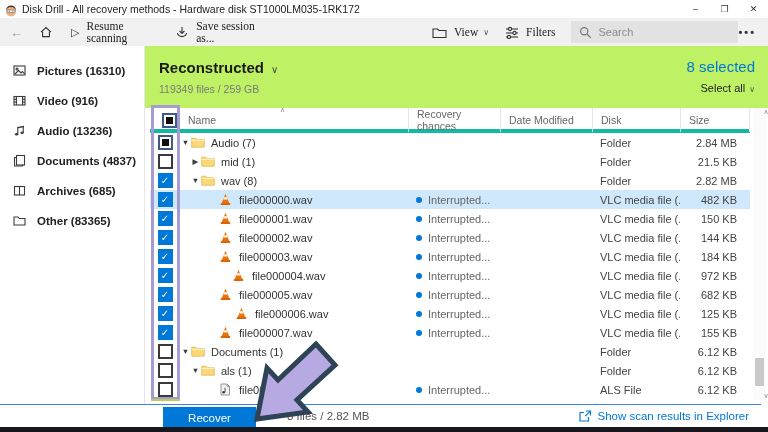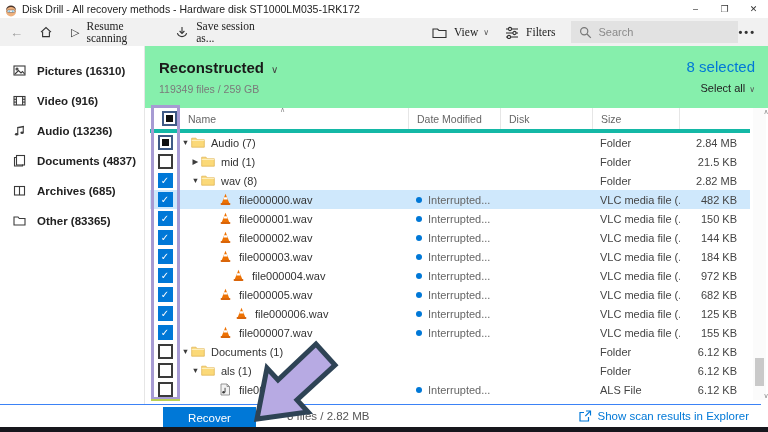--- a/index.html
+++ b/index.html
@@ -35,21 +35,21 @@
 
   
   .sidebar { position:absolute; top:46px; left:0; width:145px; bottom:28px; background:#fff;
              border-right:1px solid #e6e6e6; padding-top:10px; }
   .side-item { height:30px; display:flex; align-items:center; padding-left:13px;
                font-size:11.5px; font-weight:bold; color:#222; }
   .side-item.selected { background:#ededed; }
   .side-item .icn { width:14px; height:14px; margin-right:10px; display:inline-flex; }
 
   
-  .main-header { position:absolute; left:145px; top:46px; right:0; height:62px; background:#86efac; }
+  .main-header { position:absolute; left:145px; top:46px; right:0; height:62px; background:#bef264; }
   .view-title { position:absolute; left:14px; top:13px; font-size:15px; font-weight:bold; color:#1a1a1a; }
   .view-title .chev { font-size:10px; font-weight:normal; color:#444; margin-left:7px; }
   .view-sub { position:absolute; left:14px; top:37px; font-size:10.5px; color:#7a7a7a; }
   .sel-count { position:absolute; right:13px; top:12px; font-size:15px; color:#0078d7; }
   .sel-all { position:absolute; right:13px; top:36px; font-size:11px; color:#222; }
   .sel-all .chev { font-size:8px; color:#555; margin-left:4px; }
 
   
   .grid-row { display:grid; grid-template-columns:30px 228px 92px 92px 88px 70px; align-items:center; }
   .thead { position:absolute; left:150px; top:108px; width:600px; height:25px;
@@ -251,20 +251,21 @@
 <div class="thead grid-row">
   <div class="hc cell-cb">
     <span class="cb indeterminate">
         <span class="inner"></span>
       </span>
   </div>
   <div class="hc">
     <span>Name</span>
       <span class="sort-caret">∧</span>
   </div>
+  <div class="hc sep">Recovery chances</div>
   <div class="hc sep">Date Modified</div>
   <div class="hc sep">Disk</div>
   <div class="hc sep size-h">Size</div>
 </div>
 
 <div class="tbody" id="tbody">
     <div class="row grid-row">
       <div class="cell-cb">
         <span class="cb indeterminate">
           <span class="inner"></span>

